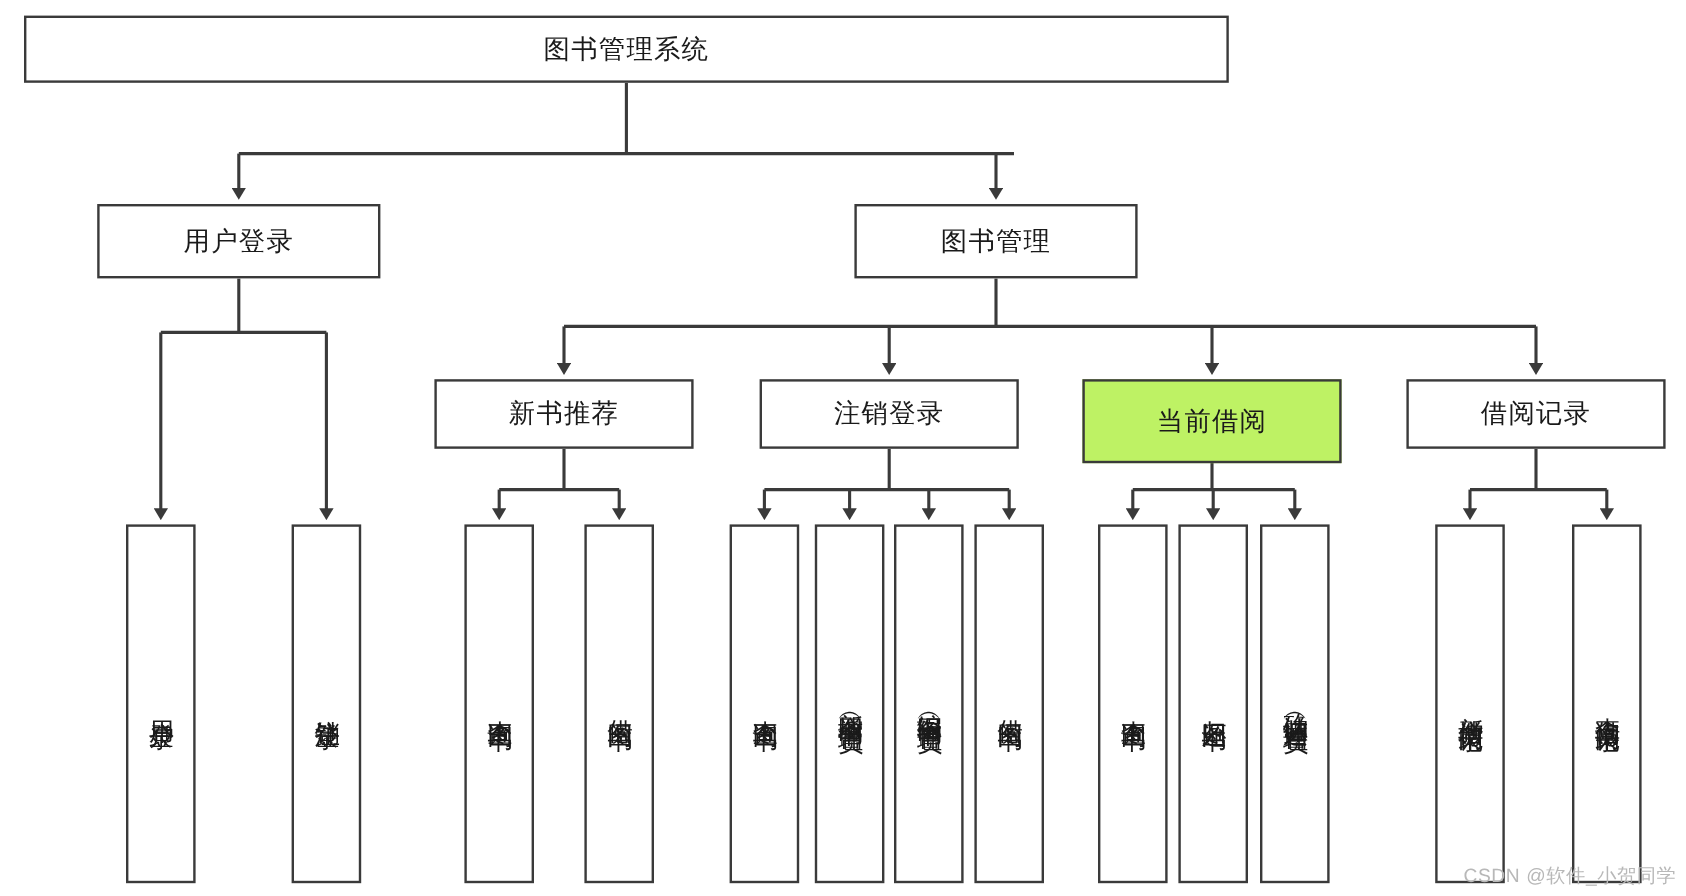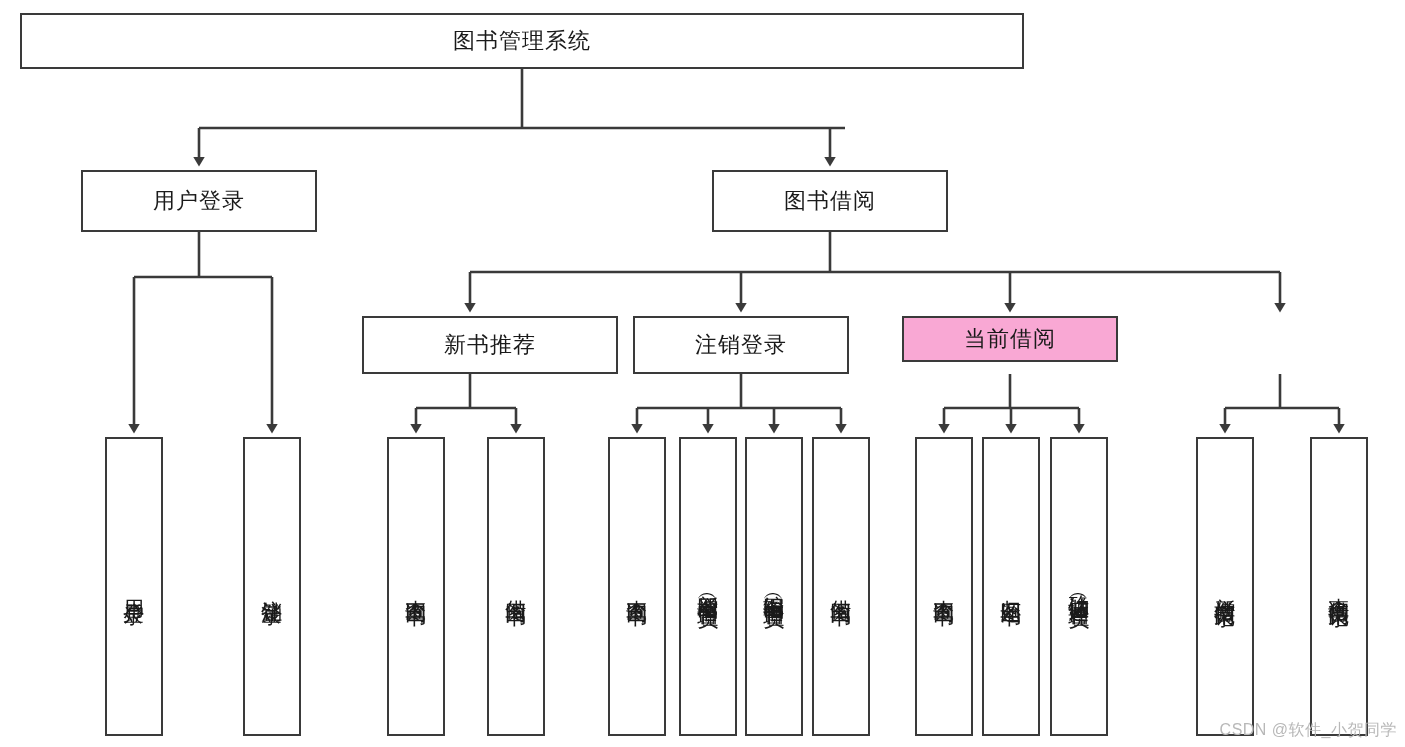--- a/index.html
+++ b/index.html
@@ -126,31 +126,34 @@
   </svg>
 
   <div class="node horiz" style="left: 20px; top: 13px; width: 1004px; height: 56px; border-color: rgb(58, 58, 58); background: rgb(255, 255, 255); color: rgb(26, 26, 26);">
     <span class="label">图书管理系统</span>
   </div>
 
   <div class="node horiz" style="left: 81px; top: 170px; width: 236px; height: 62px; border-color: rgb(58, 58, 58); background: rgb(255, 255, 255); color: rgb(26, 26, 26);">
     <span class="label">用户登录</span>
   </div>
   <div class="node horiz" style="left: 712px; top: 170px; width: 236px; height: 62px; border-color: rgb(58, 58, 58); background: rgb(255, 255, 255); color: rgb(26, 26, 26);">
-    <span class="label">图书借阅</span>
+    <span class="label">图书管理</span>
   </div>
 
-  <div class="node horiz" style="left: 362px; top: 316px; width: 256px; height: 58px; border-color: rgb(58, 58, 58); background: rgb(255, 255, 255); color: rgb(26, 26, 26);">
+  <div class="node horiz" style="left: 362px; top: 316px; width: 216px; height: 58px; border-color: rgb(58, 58, 58); background: rgb(255, 255, 255); color: rgb(26, 26, 26);">
     <span class="label">新书推荐</span>
   </div>
   <div class="node horiz" style="left: 633px; top: 316px; width: 216px; height: 58px; border-color: rgb(58, 58, 58); background: rgb(255, 255, 255); color: rgb(26, 26, 26);">
     <span class="label">注销登录</span>
   </div>
-  <div class="node horiz" style="left: 902px; top: 316px; width: 216px; height: 46px; border-color: rgb(58, 58, 58); background: #f9a8d4; color: rgb(26, 26, 26);">
+  <div class="node horiz" style="left: 902px; top: 316px; width: 216px; height: 70px; border-color: rgb(58, 58, 58); background: #bef264; color: rgb(26, 26, 26);">
     <span class="label">当前借阅</span>
+  </div>
+  <div class="node horiz" style="left: 1172px; top: 316px; width: 216px; height: 58px; border-color: rgb(58, 58, 58); background: rgb(255, 255, 255); color: rgb(26, 26, 26);">
+    <span class="label">借阅记录</span>
   </div>
 
   <div class="node vert" style="left: 105px; top: 437px; width: 58px; height: 299px; border-color: rgb(58, 58, 58); background: rgb(255, 255, 255); color: rgb(26, 26, 26);">
     <span class="label">用户登录</span>
   </div>
   <div class="node vert" style="left: 243px; top: 437px; width: 58px; height: 299px; border-color: rgb(58, 58, 58); background: rgb(255, 255, 255); color: rgb(26, 26, 26);">
     <span class="label">注销登录</span>
   </div>
   <div class="node vert" style="left: 387px; top: 437px; width: 58px; height: 299px; border-color: rgb(58, 58, 58); background: rgb(255, 255, 255); color: rgb(26, 26, 26);">
     <span class="label">查询图书</span>

